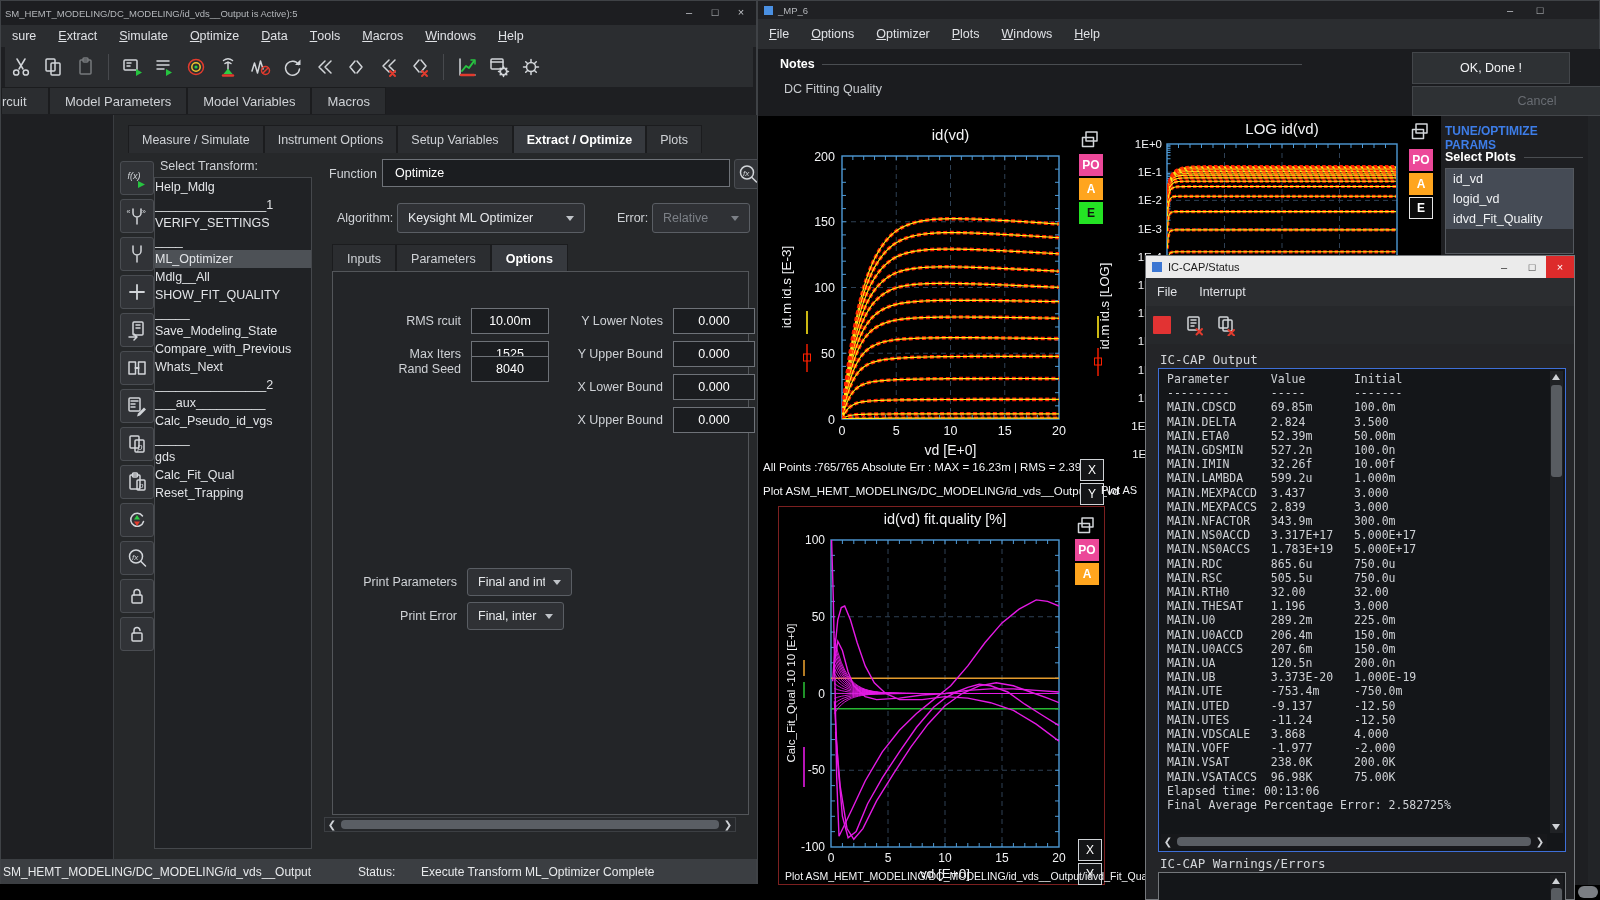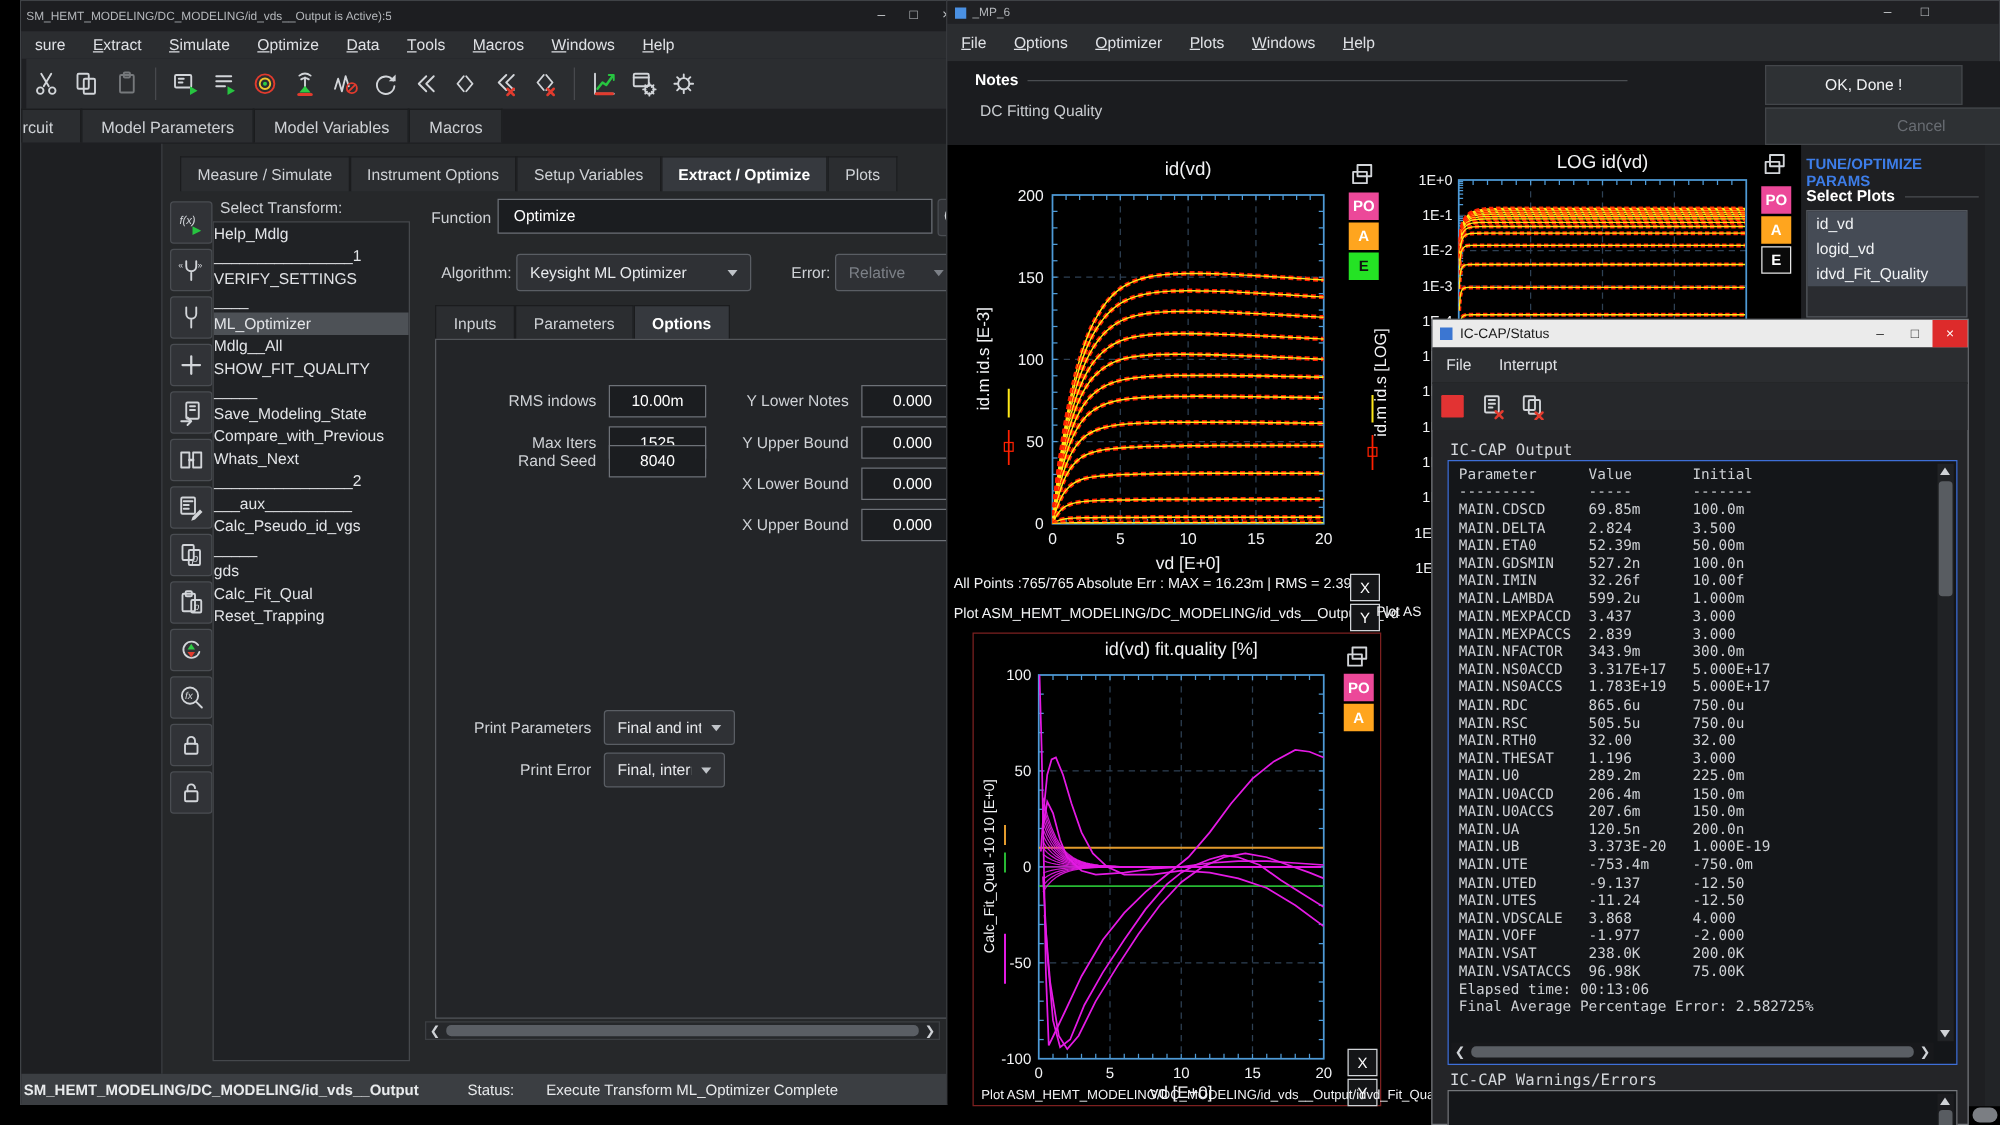--- a/index.html
+++ b/index.html
@@ -87,21 +87,21 @@
   .tri-up{width:0;height:0;border-left:4px solid transparent;border-right:4px solid transparent;border-bottom:6px solid #cfd2d6;position:absolute;left:2px;}
   .tri-down{width:0;height:0;border-left:4px solid transparent;border-right:4px solid transparent;border-top:6px solid #cfd2d6;position:absolute;left:2px;}
   .warnbox{position:absolute;border:1px solid #74777b;background:#141619;}
   svg text{font-family:"Liberation Sans",sans-serif;}
 </style>
 </head>
 <body>
 
 <div id="app">
 
-  <div class="win" style="left:0;top:0;width:757px;height:884px;margin-left:16px;">
+  <div class="win" style="left:0;top:0;width:757px;height:884px;">
     <div class="titlebar">
       <span class="titletxt">SM_HEMT_MODELING/DC_MODELING/id_vds__Output is Active):5</span>
     </div>
     <div class="wctrl" style="right:54px;">–</div>
     <div class="wctrl" style="right:28px;">□</div>
     <div class="wctrl" style="right:2px;">×</div>
 
     <div class="menubar" style="top:24px;height:22px;">
         <div class="menu-item">sure</div>
         <div class="menu-item"><u>E</u>xtract</div>
@@ -388,21 +388,21 @@
           </div>
         </div>
         <div class="opt-row" style="left:24px;top:330px;">
           <span class="lbl" style="width:100px;">Print Error</span>
           <div class="select" style="width:97px;height:28px;">
             <span style="overflow:hidden;white-space:nowrap;">Final, interm</span>
             <span class="chev"></span>
           </div>
         </div>
       <div class="opt-row" style="left: 46px; top: 36px;">
-            <span class="lbl" style="width: 82px;">RMS indows</span>
+            <span class="lbl" style="width: 82px;">RMS rcuit</span>
             <div class="inputbox center" style="width: 78px; height: 26px;">10.00m</div>
           </div>
           <div class="opt-row" style="left: 46px; top: 69px;">
             <span class="lbl" style="width: 82px;">Max Iters</span>
             <div class="inputbox center" style="width: 78px; height: 26px;">1525</div>
           </div>
           <div class="opt-row" style="left: 46px; top: 84px;">
             <span class="lbl" style="width: 82px;">Rand Seed</span>
             <div class="inputbox center" style="width: 78px; height: 26px;">8040</div>
           </div>
@@ -425,21 +425,21 @@
         </div>
 
       <div class="hscroll" style="left:210px;top:702px;width:412px;">
         <div class="sarrow">❮</div>
         <div class="hthumb"></div>
         <div class="sarrow">❯</div>
       </div>
     </div>
 
     <div class="statusbar" style="left:0;right:0;top:858px;height:25px;">
-      <span style="margin-left:2px;white-space:nowrap;font-weight:bold;">SM_HEMT_MODELING/DC_MODELING/id_vds__Output</span>
+      <span style="margin-left:2px;white-space:nowrap;">SM_HEMT_MODELING/DC_MODELING/id_vds__Output</span>
       <span style="position:absolute;left:357px;">Status:</span>
       <span style="position:absolute;left:420px;">Execute Transform ML_Optimizer Complete</span>
     </div>
   </div>
 
   <div class="win" style="left:757px;top:0;width:843px;height:884px;">
     <div class="titlebar" style="height:18px;background:#202124;">
       <span class="abs" style="left:6px;top:5px;width:9px;height:9px;background:#4a90e2;"></span>
       <span class="titletxt" style="padding-left:20px;">_MP_6</span>
     </div>

